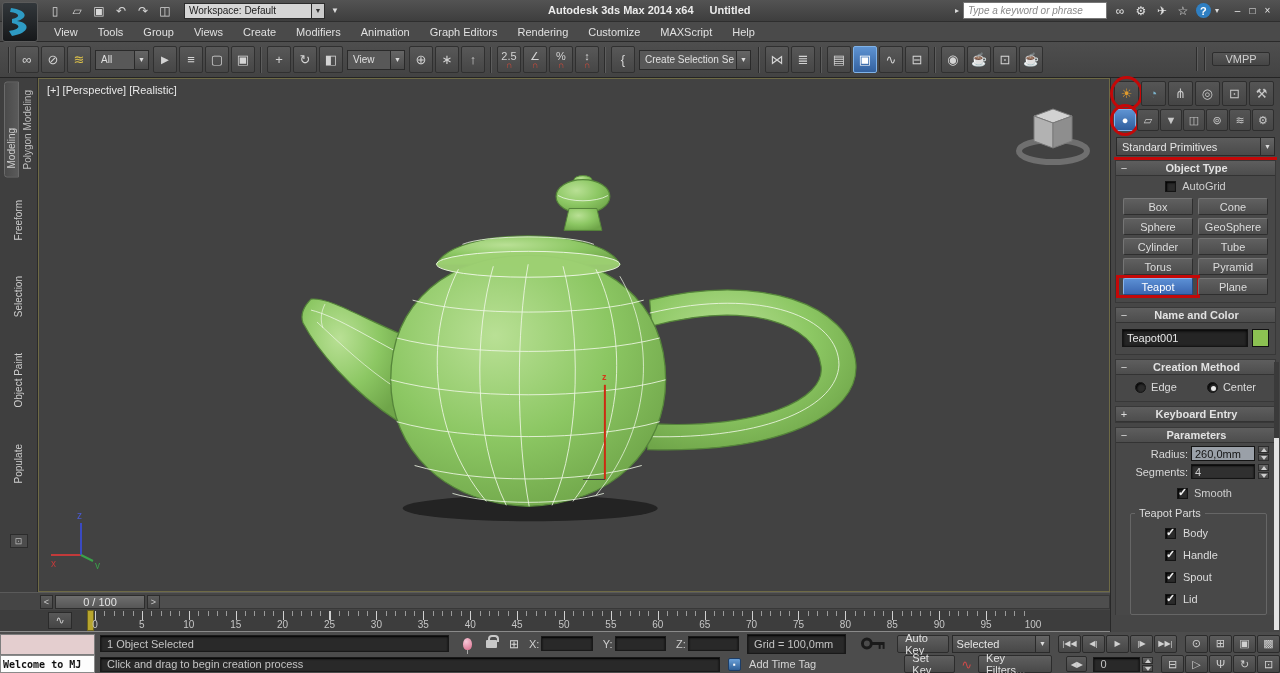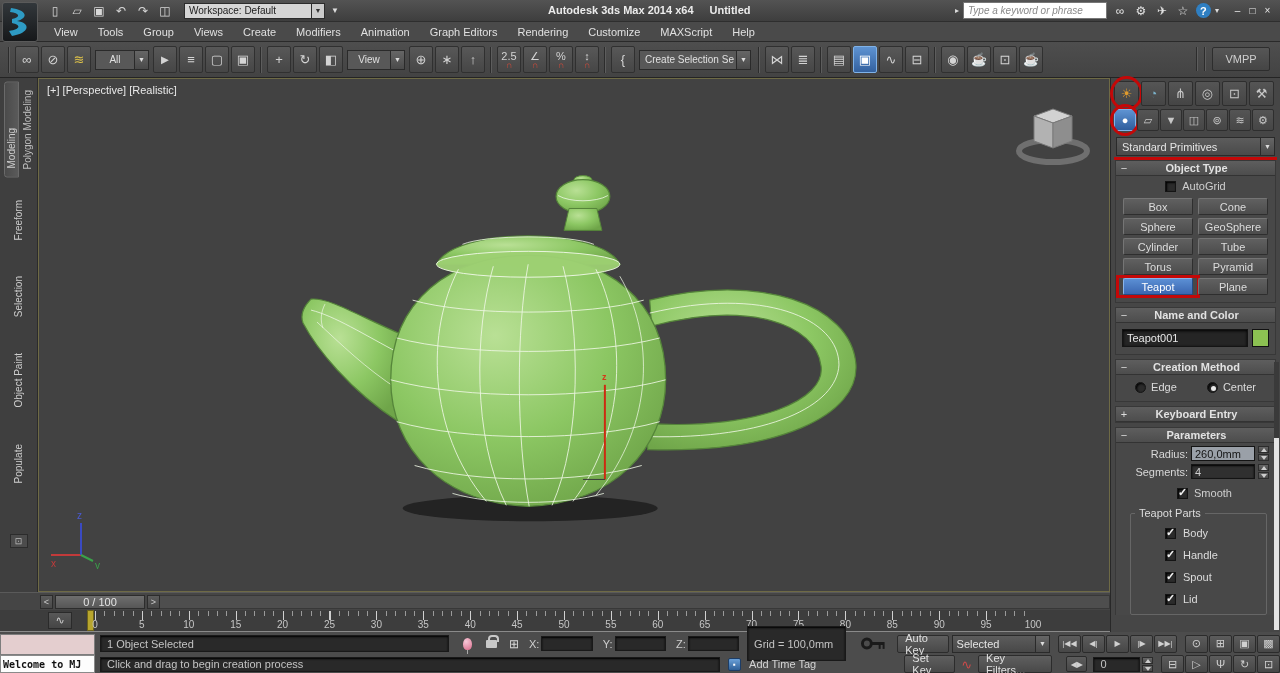--- a/index.html
+++ b/index.html
@@ -28,25 +28,25 @@
 
   
   .toolbar { height:36px; background:linear-gradient(#4e4e4e,#434343); display:flex; align-items:center; padding-left:4px; border-bottom:1px solid #242424; position:relative; }
   .tb-btn { width:24px; height:27px; margin:0 1px; background:linear-gradient(#585858,#464646); border:1px solid #303030; border-radius:2px; color:#d4d4d4; display:flex; flex-direction:column; align-items:center; justify-content:center; font-size:13px; line-height:12px; }
   .tb-btn .magnet { color:#d04a3a; font-size:9px; font-weight:bold; line-height:7px; }
   .tb-btn .top-glyph { font-size:11px; }
   .tb-btn.active { background:linear-gradient(#5e93d2,#33619f); border-color:#7fb2e8; color:#fff; }
   .tb-btn.gold { color:#dcc04a; }
   .tb-sep { width:2px; height:26px; margin:0 4px; border-left:1px solid #2c2c2c; border-right:1px solid #5d5d5d; }
   .tb-dd { height:20px; background:#585858; border:1px solid #2a2a2a; display:flex; align-items:center; margin:0 3px; color:#e0e0e0; font-size:10px; }
-  .tb-dd .val { flex:1; padding:0 5px; white-space:nowrap; overflow:hidden;text-align:center; }
+  .tb-dd .val { flex:1; padding:0 5px; white-space:nowrap; overflow:hidden; }
   .dd-arrow { width:14px; height:100%; background:linear-gradient(#666,#4a4a4a); border-left:1px solid #2a2a2a; color:#ddd; font-size:7px; display:flex; align-items:center; justify-content:center; }
   .vmpp-wrap { position:absolute; right:10px; top:5px; display:flex; align-items:center; gap:6px; }
   .vmpp-sep { width:2px; height:24px; border-left:1px solid #2c2c2c; border-right:1px solid #5d5d5d; }
-  .vmpp-btn { width:58px; height:24px; background:linear-gradient(#565656,#454545); border:1px solid #2d2d2d; border-radius:2px; color:#cfcfcf; display:flex; align-items:center; justify-content:center; }
+  .vmpp-btn { width:58px; height:14px; background:linear-gradient(#565656,#454545); border:1px solid #2d2d2d; border-radius:2px; color:#cfcfcf; display:flex; align-items:center; justify-content:center; }
 
   
   .main { position:relative; height:514px; display:flex; }
 
   
   .ribbon { width:38px; background:#3f3f3f; border-right:1px solid #2b2b2b; display:flex; flex-direction:column; align-items:center; height:100%; }
   .vtext { writing-mode:vertical-rl; transform:rotate(180deg); white-space:nowrap; color:#cdcdcd; font-size:10px; }
   .ribbon-top { display:flex; gap:2px; margin-top:4px; }
   .ribbon-tab { background:linear-gradient(90deg,#5a5a5a,#4b4b4b); border:1px solid #6a6a6a; border-radius:0 3px 3px 0; padding:8px 1px; }
   .ribbon-panel { padding:8px 1px; color:#bdbdbd; }
@@ -124,21 +124,21 @@
   .statusbar { position:relative; height:41px; background:#4c4c4c; }
   .sb-row1 { height:23px; display:flex; align-items:center; gap:0; padding-left:100px; }
   .sb-row2 { height:18px; display:flex; align-items:center; padding-left:100px; }
   .listener-pink { position:absolute; left:0; top:2px; width:95px; height:21px; background:#e4cecf; border:1px solid #7d7d7d; }
   .welcome-box { position:absolute; left:0; top:23px; width:95px; height:18px; background:#fdfdfd; border:1px solid #8a8a8a; color:#111; font-family:"DejaVu Sans Mono",monospace; font-weight:bold; font-size:10px; display:flex; align-items:center; padding-left:2px; white-space:nowrap; overflow:hidden; }
   .sb-field { height:17px; background:#292929; border:1px solid #191919; box-shadow:inset 0 1px 2px #000; color:#c4c4c4; display:flex; align-items:center; padding:0 6px; }
   .sel-field { width:355px; }
   .prompt-field { width:640px; height:15px; }
   .coord-label { margin:0 2px 0 10px; color:#cfcfcf; }
   .coord-field { width:52px; height:15px; }
-  .grid-field { width:100px; margin-left:8px; height:35px;text-align:right; }
+  .grid-field { width:100px; margin-left:8px; height:20px;text-align:right; }
   .balloon { width:9px; height:12px; margin-left:14px; border-radius:50% 50% 45% 45%; background:radial-gradient(circle at 35% 30%,#f6c8d8,#d96a8a); position:relative; }
   .balloon::after { content:""; position:absolute; left:4px; bottom:-4px; width:1px; height:4px; background:#aaa; }
   .lock-icon { width:11px; height:8px; background:#c8c8c8; margin-left:14px; position:relative; border-radius:1px; }
   .lock-icon::before { content:""; position:absolute; left:2px; top:-5px; width:7px; height:5px; border:2px solid #c8c8c8; border-bottom:none; border-radius:4px 4px 0 0; }
   .xyz-icon { margin-left:12px; color:#d8d8d8; font-size:12px; }
   .key-svg { margin-left:14px; }
   .sb-btn { height:18px; padding:0 7px; background:linear-gradient(#5f5f5f,#494949); border:1px solid #2c2c2c; border-radius:2px; color:#e0e0e0; display:flex; align-items:center; justify-content:center; }
   .autokey { margin-left:10px; width:52px; }
   .setkey { margin-left:74px; width:52px; }
   .sb-dd { width:100px; height:18px; margin-left:3px; background:linear-gradient(#5c5c5c,#484848); border:1px solid #2a2a2a; display:flex; align-items:center; color:#e4e4e4; }

